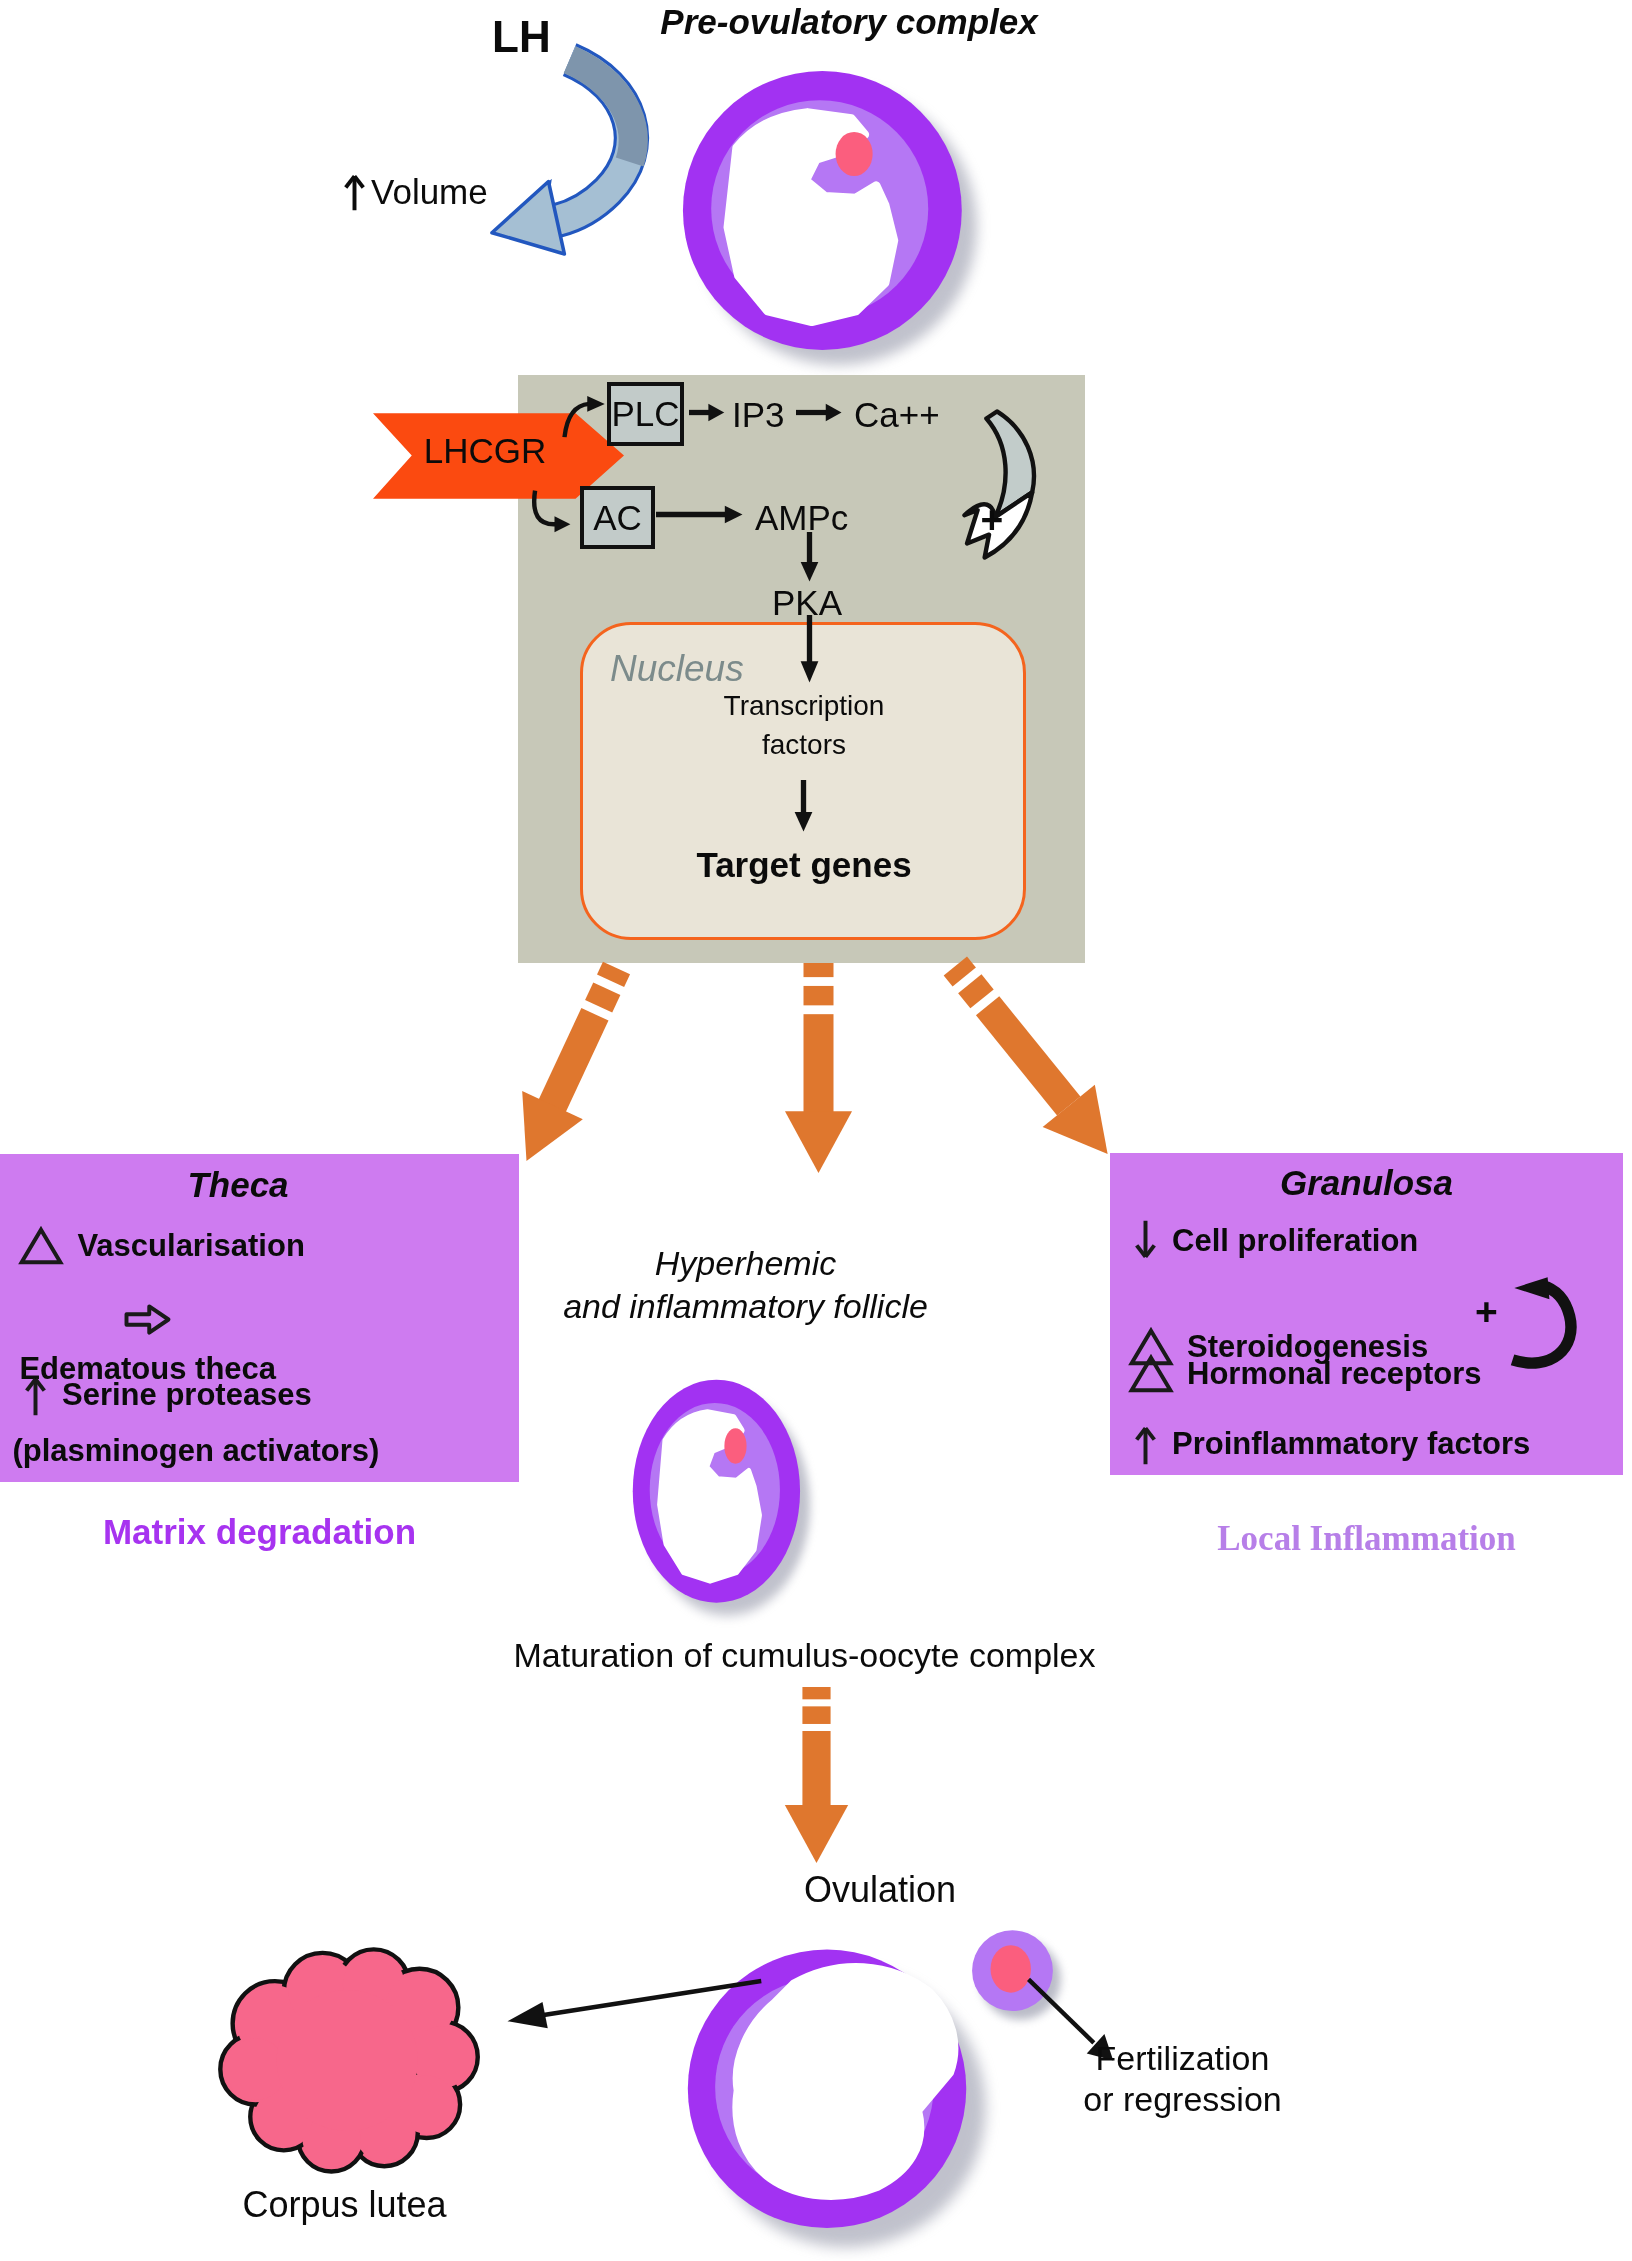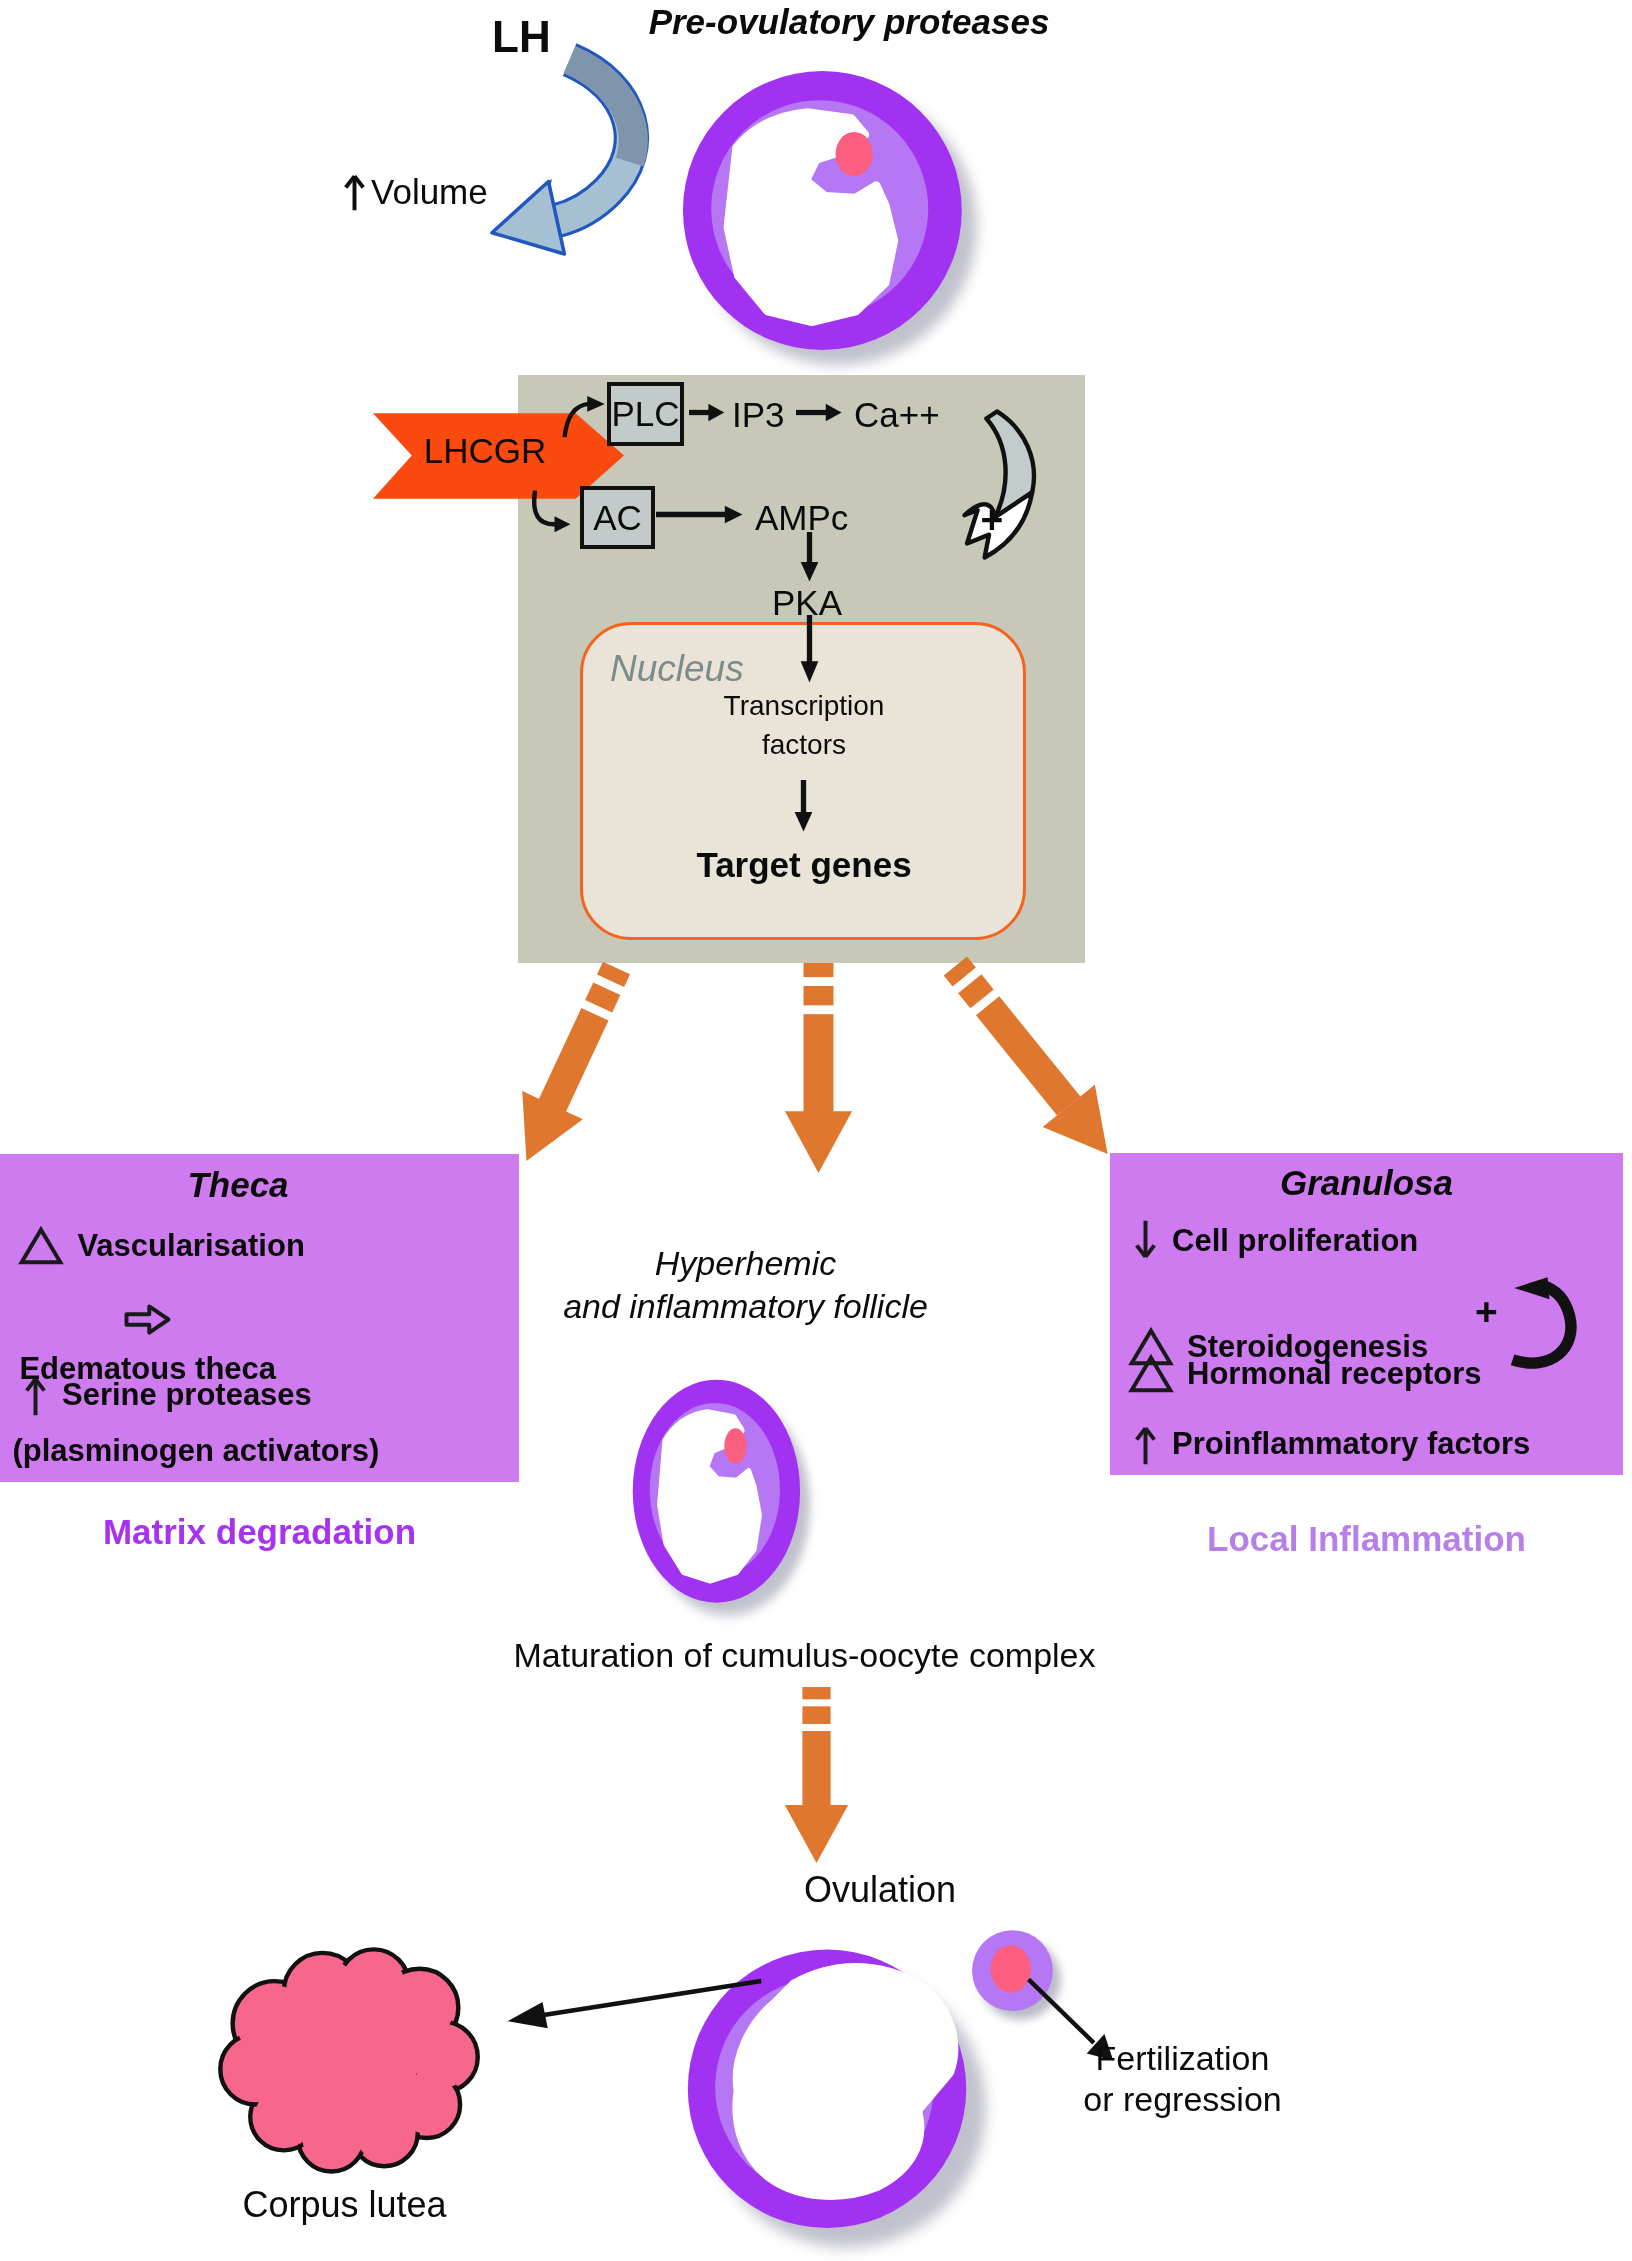--- a/index.html
+++ b/index.html
@@ -29,21 +29,21 @@
   .caption{position:absolute;font-size:35px;font-weight:bold;text-align:center;}
   svg{display:block;overflow:visible;}
 </style>
 </head>
 <body>
 
 <div class="canvas">
 
   <div class="t b" style="left:492px;top:12.4px;font-size:44px;">LH</div>
 
-  <div class="t b i nowrapc" style="left:624px;top:1.8px;width:450px;font-size:35px;">Pre-ovulatory proteases</div>
+  <div class="t b i nowrapc" style="left:624px;top:1.8px;width:450px;font-size:35px;">Pre-ovulatory complex</div>
 
   <svg class="abs" style="left:393px;top:49px;" width="265" height="212" viewBox="0 0 300 240">
     <path d="M 115,208 L 177,152 L 171,193 C 205,185 232,168 248,143 C 273,104 268,52 212,14" fill="none" stroke="#2257BF" stroke-width="4"></path>
     <path d="M 200,12 C 272,42 292,112 243,161 C 224,180 206,189 186,194" fill="none" stroke="#2257BF" stroke-width="40"></path>
     <path d="M 200,12 C 272,42 292,112 243,161 C 224,180 206,189 186,194" fill="none" stroke="#A5BFD3" stroke-width="33"></path>
     <path d="M 200,12 C 258,38 282,85 268,128" fill="none" stroke="#7E95AC" stroke-width="33"></path>
     <polygon points="112,208 176,150 194,232" fill="#A5BFD3" stroke="#2257BF" stroke-width="4" stroke-linejoin="round"></polygon>
   </svg>
 
   <svg class="abs" style="left:342px;top:170px;" width="25" height="42" viewBox="0 0 28 48">
@@ -218,21 +218,21 @@
     </svg>
     <span>Proinflammatory factors</span>
   </div>
 
   <div class="t b" style="left:1475px;top:1290px;font-size:39px;">+</div>
   <svg class="abs" style="left:1502px;top:1277px;" width="79" height="99" viewBox="0 0 90 112">
     <path d="M 12,94 C 56,108 86,80 77,44 C 72,24 60,13 45,9" fill="none" stroke="#111" stroke-width="13"></path>
     <polygon points="52,0 14,12 54,25" fill="#111"></polygon>
   </svg>
 
-  <div class="caption" style="left:1110px;top:1519px;width:513px;color:#B77FE8;">Local Inflammation</div>
+  <div class="caption" style="left:1110px;top:1519px;width:513px;color:#B77FE8;font-family:Liberation Serif, serif;">Local Inflammation</div>
 
   <div class="t i c" style="left:516px;top:1242px;width:459px;font-size:34px;line-height:1.25;">
     <span>Hyperhemic</span><br>
     <span>and inflammatory follicle</span>
   </div>
 
   <svg class="abs" style="left:628px;top:1374px;" width="180" height="240" viewBox="0 0 340 340" preserveAspectRatio="none">
     <defs>
         <filter id="blur2" x="-30%" y="-30%" width="160%" height="160%">
           <feGaussianBlur stdDeviation="8"></feGaussianBlur>

